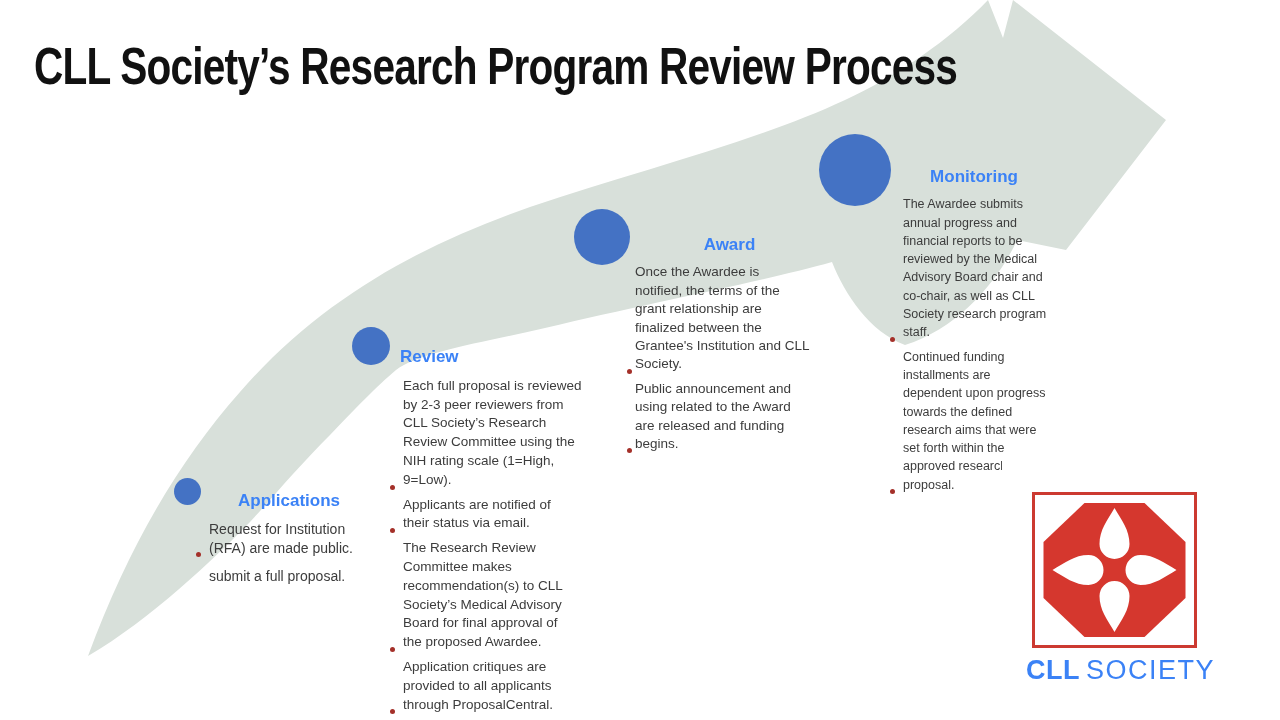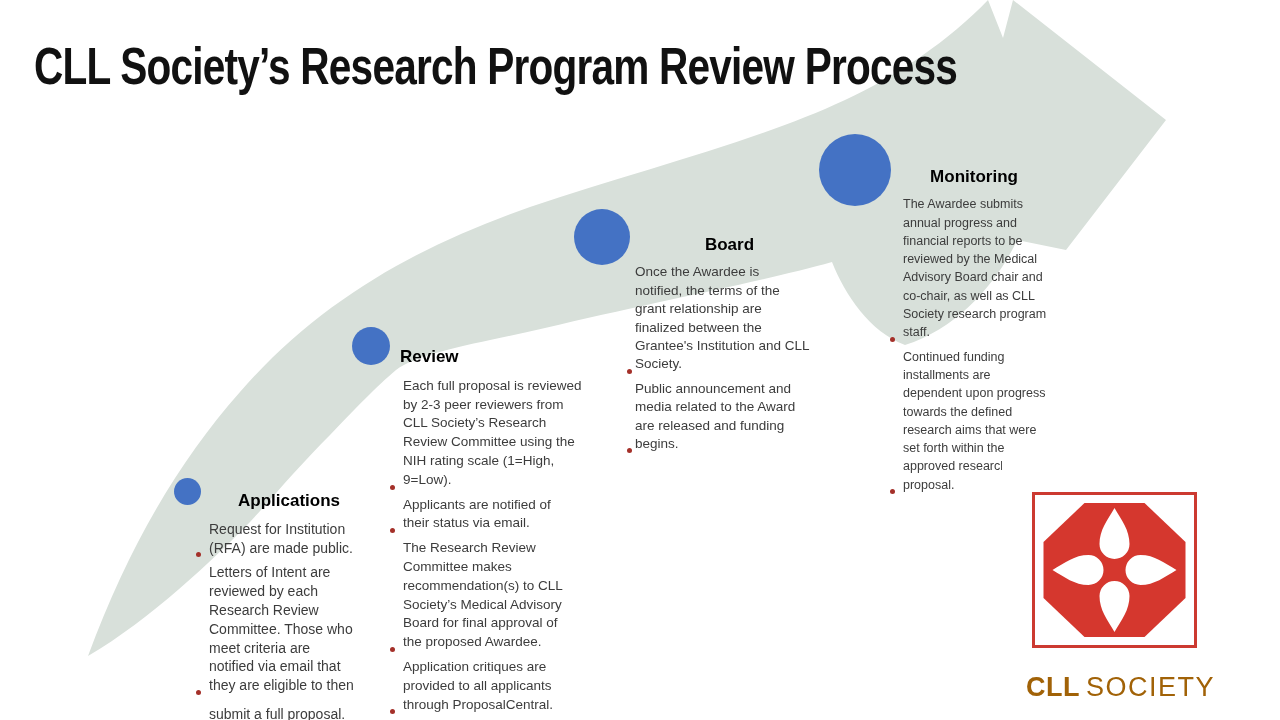--- a/index.html
+++ b/index.html
@@ -8,36 +8,36 @@
   .arrow-svg{position:absolute;left:0;top:0;width:1280px;height:720px;}
   .slide-title{position:absolute;left:34px;top:36px;margin:0;color:#111111;
     font-size:52px;font-weight:bold;letter-spacing:-1px;white-space:nowrap;
     transform:scaleX(0.78);transform-origin:left top;}
   .stage-circle{position:absolute;border-radius:50%;background:#4472c4;}
   .c1{left:174px;top:478px;width:27px;height:27px;}
   .c2{left:352px;top:327px;width:38px;height:38px;}
   .c3{left:574px;top:209px;width:56px;height:56px;}
   .c4{left:819px;top:134px;width:72px;height:72px;}
   .col{position:absolute;color:#3c3c3c;}
-  .col-head{color:#000000;font-weight:bold;font-size:17px;margin-bottom:9px;}
+  .col-head{color:#3b82f6;font-weight:bold;font-size:17px;margin-bottom:9px;}
   .center{text-align:center;}
   .bullet{display:flex;align-items:flex-end;margin-bottom:6px;}
   .dot{flex:0 0 auto;width:5px;height:5px;border-radius:50%;background:#a43029;margin-top:6px;margin-right:8px;}
   .tight .dot{margin-right:3px;}
   .btext{white-space:pre-line;}
   .col-app{left:196px;top:492px;width:186px;font-size:14px;line-height:18.8px;}
   .col-review{left:390px;top:348px;width:215px;font-size:13.5px;line-height:18.8px;}
   .col-review .col-head{padding-left:10px;margin-bottom:10px;}
   .col-award{left:627px;top:236px;width:205px;font-size:13.5px;line-height:18.4px;}
   .col-monitoring{left:890px;top:168px;width:168px;font-size:12.5px;line-height:18.3px;}
   .continuation{margin-top:10px;margin-left:13px;}
   .logo-box{position:absolute;left:1002px;top:452px;width:278px;height:268px;background:#ffffff;}
   .logo-mark{position:absolute;left:30px;top:40px;}
-  .logo-text{position:absolute;left:24px;top:220px;width:176px;text-align:center;
-    font-size:27px;color:#a16207;letter-spacing:1.5px;white-space:nowrap;}
+  .logo-text{position:absolute;left:24px;top:203px;width:176px;text-align:center;
+    font-size:27px;color:#3b82f6;letter-spacing:1.5px;white-space:nowrap;}
   .logo-text b{letter-spacing:0.5px;margin-right:6px;}
 </style>
 </head>
 <body>
 
 <div class="slide">
 
   <svg class="arrow-svg" viewBox="0 0 1280 720" xmlns="http://www.w3.org/2000/svg">
     <path fill="#d8e0da" d="M 88 656
       C 128 548, 178 462, 240 392
@@ -65,30 +65,20 @@
   <div class="stage-circle c3"></div>
   <div class="stage-circle c4"></div>
 
   <div class="col col-app">
     <div class="col-head center">Applications</div>
     <div class="bullet">
       <span class="dot"></span>
       <span class="btext">Request for Institution
 (RFA) are made public.</span>
     </div>
-    <div class="bullet">
-      <span class="dot"></span>
-      <span class="btext">Letters of Intent are
-reviewed by each
-Research Review
-Committee. Those who
-meet criteria are
-notified via email that
-they are eligible to then</span>
-    </div>
     <div class="continuation">submit a full proposal.</div>
   </div>
 
   <div class="col col-review">
     <div class="col-head">Review</div>
     <div class="bullet">
       <span class="dot"></span>
       <span class="btext">Each full proposal is reviewed
 by 2-3 peer reviewers from
 CLL Society’s Research
@@ -112,34 +102,34 @@
     </div>
     <div class="bullet">
       <span class="dot"></span>
       <span class="btext">Application critiques are
 provided to all applicants
 through ProposalCentral.</span>
     </div>
   </div>
 
   <div class="col col-award tight">
-    <div class="col-head center">Board</div>
+    <div class="col-head center">Award</div>
     <div class="bullet">
       <span class="dot"></span>
       <span class="btext">Once the Awardee is
 notified, the terms of the
 grant relationship are
 finalized between the
 Grantee's Institution and CLL
 Society.</span>
     </div>
     <div class="bullet">
       <span class="dot"></span>
       <span class="btext">Public announcement and
-media related to the Award
+using related to the Award
 are released and funding
 begins.</span>
     </div>
   </div>
 
   <div class="col col-monitoring">
     <div class="col-head center">Monitoring</div>
     <div class="bullet">
       <span class="dot"></span>
       <span class="btext">The Awardee submits

